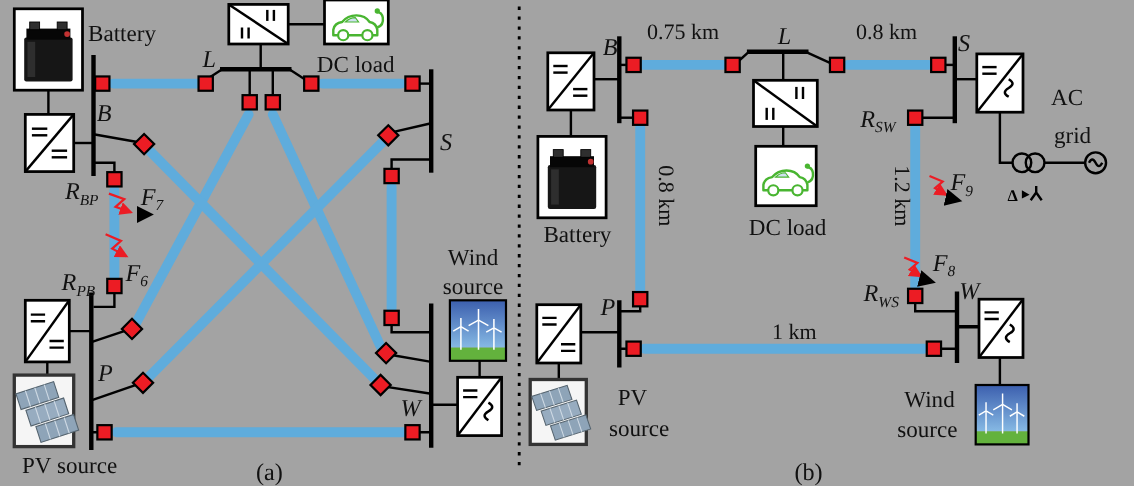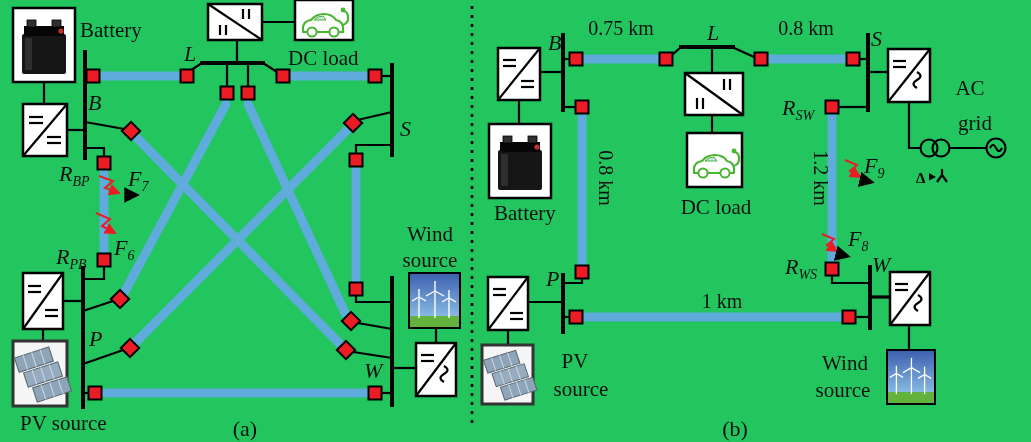--- a/index.html
+++ b/index.html
@@ -1,16 +1,16 @@
 <!DOCTYPE html>
 <html><head>
 <meta charset="utf-8">
 <style>
   html,body{margin:0;padding:0;background:#fff;}
-  .stage{position:relative;width:1031px;height:442px;background:#22c55e;overflow:hidden;}
+  .stage{position:relative;width:1031px;height:442px;background:#a3a3a3;overflow:hidden;}
   .bus{stroke:#000;stroke-width:4;stroke-linecap:square;}
   .wire{stroke:#000;stroke-width:2.2;fill:none;}
   .thickwire{stroke:#000;stroke-width:3.2;fill:none;}
   .cable{stroke:#5FACDC;stroke-width:9;stroke-linecap:round;fill:none;}
   .relay{fill:#EC1C24;stroke:#000;stroke-width:2;}
   .box{fill:#fff;stroke:#000;stroke-width:2.5;}
   .mark{stroke:#000;stroke-width:2.2;fill:none;}
   .lbl{font:21px "Liberation Serif",serif;fill:#111;}
   .lbl-it{font:italic 22px "Liberation Serif",serif;fill:#111;}
   .sub{font:italic 14px "Liberation Serif",serif;}

